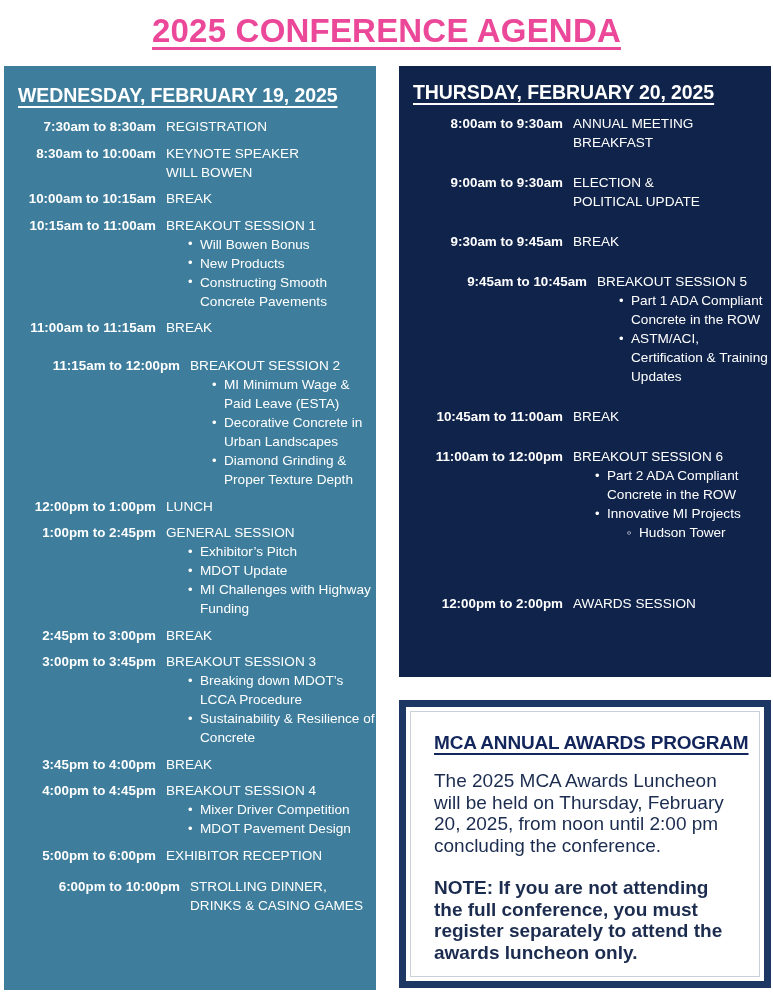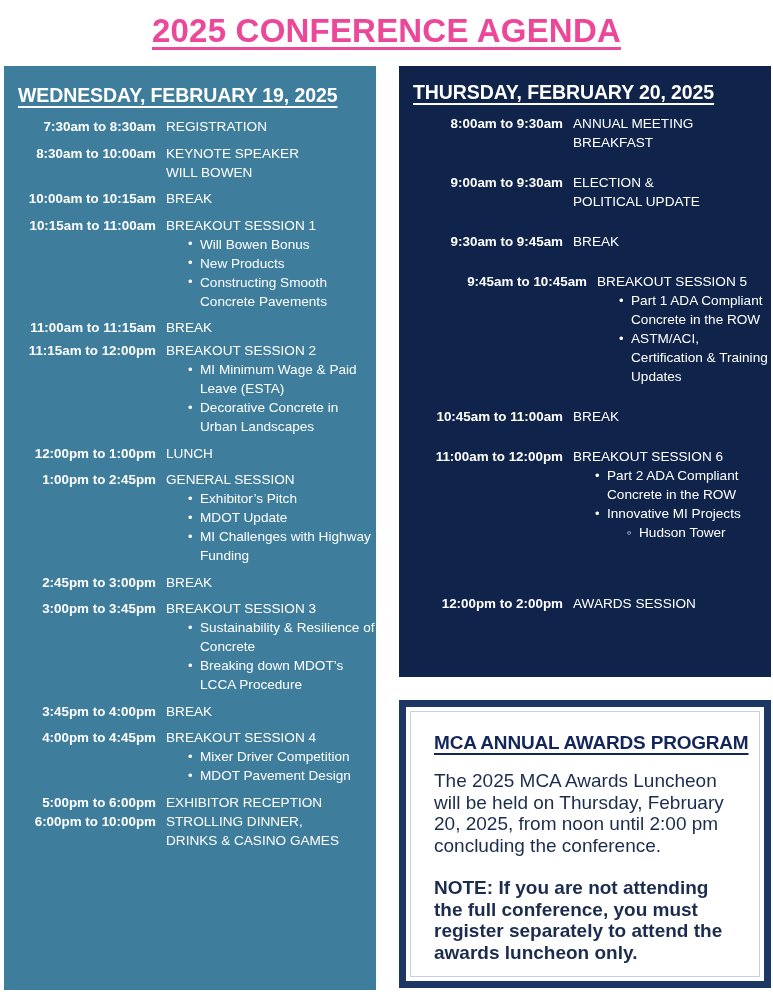--- a/index.html
+++ b/index.html
@@ -205,27 +205,28 @@
             <li><span>Constructing Smooth Concrete Pavements</span></li>
           </ul>
         </div>
       </div>
       <div class="row" style="margin-top: 7.5px;">
         <div class="time">11:00am to 11:15am</div>
         <div class="detail">
           <div class="main-line">BREAK</div>
         </div>
       </div>
-      <div class="row" style="margin-top: 4px;">
+      <div class="row" style="margin-top: 19px; padding-left: 24px;">
         <div class="time">11:15am to 12:00pm</div>
         <div class="detail">
           <div class="main-line">BREAKOUT SESSION 2</div>
           <ul>
             <li><span>MI Minimum Wage &amp; Paid Leave (ESTA)</span></li>
             <li><span>Decorative Concrete in Urban Landscapes</span></li>
+            <li><span>Diamond Grinding &amp; Proper Texture Depth</span></li>
           </ul>
         </div>
       </div>
       <div class="row" style="margin-top: 7.5px;">
         <div class="time">12:00pm to 1:00pm</div>
         <div class="detail">
           <div class="main-line">LUNCH</div>
         </div>
       </div>
       <div class="row" style="margin-top: 7.5px;">
@@ -243,22 +244,22 @@
         <div class="time">2:45pm to 3:00pm</div>
         <div class="detail">
           <div class="main-line">BREAK</div>
         </div>
       </div>
       <div class="row" style="margin-top: 7.5px;">
         <div class="time">3:00pm to 3:45pm</div>
         <div class="detail">
           <div class="main-line">BREAKOUT SESSION 3</div>
           <ul>
+            <li><span>Breaking down MDOT’s LCCA Procedure</span></li>
             <li><span>Sustainability &amp; Resilience of Concrete</span></li>
-            <li><span>Breaking down MDOT’s LCCA Procedure</span></li>
           </ul>
         </div>
       </div>
       <div class="row" style="margin-top: 7.5px;">
         <div class="time">3:45pm to 4:00pm</div>
         <div class="detail">
           <div class="main-line">BREAK</div>
         </div>
       </div>
       <div class="row" style="margin-top: 7.5px;">
@@ -270,21 +271,21 @@
             <li><span>MDOT Pavement Design</span></li>
           </ul>
         </div>
       </div>
       <div class="row" style="margin-top: 7.5px;">
         <div class="time">5:00pm to 6:00pm</div>
         <div class="detail">
           <div class="main-line">EXHIBITOR RECEPTION</div>
         </div>
       </div>
-      <div class="row" style="margin-top: 0;">
+      <div class="row" style="margin-top: 12px; padding-left: 24px;">
         <div class="time">6:00pm to 10:00pm</div>
         <div class="detail">
           <div class="main-line">STROLLING DINNER,
 DRINKS &amp; CASINO GAMES</div>
         </div>
       </div>
     </div>
 </div>
 
 <div class="day-panel" id="thursday-panel">

